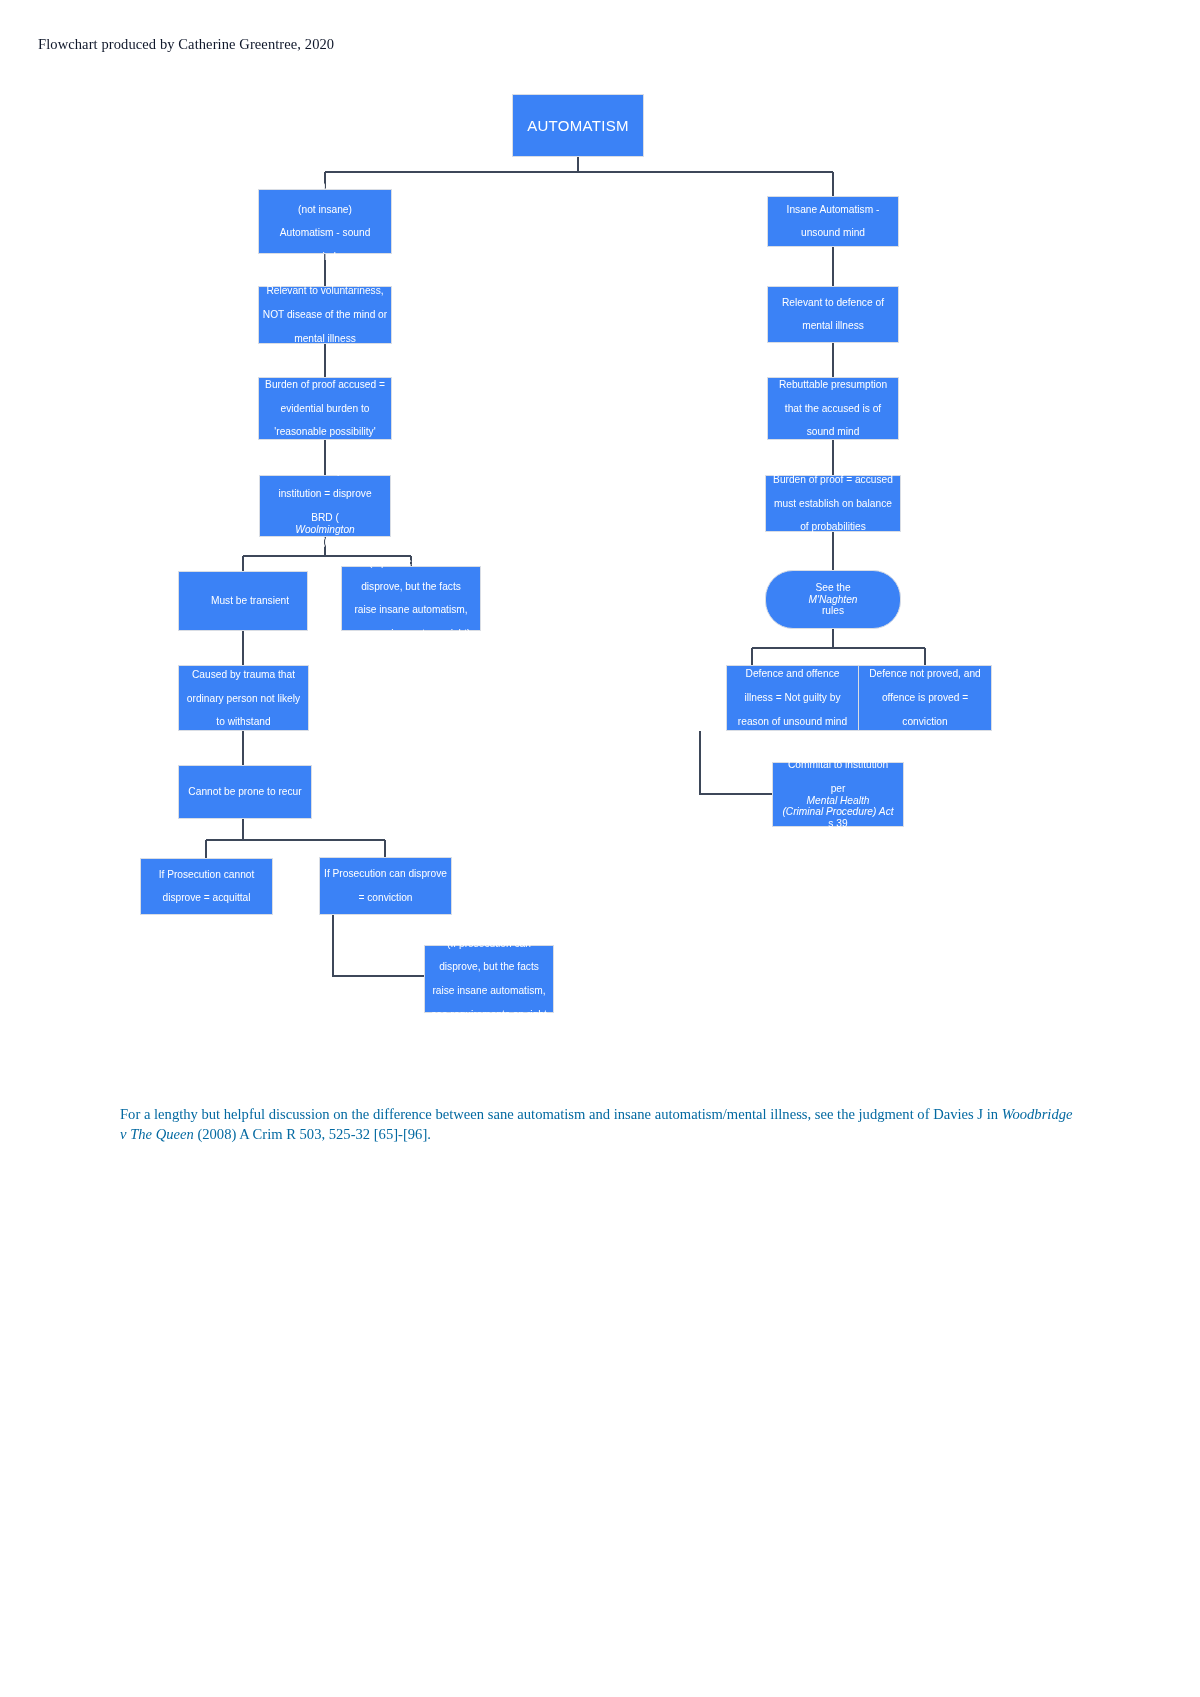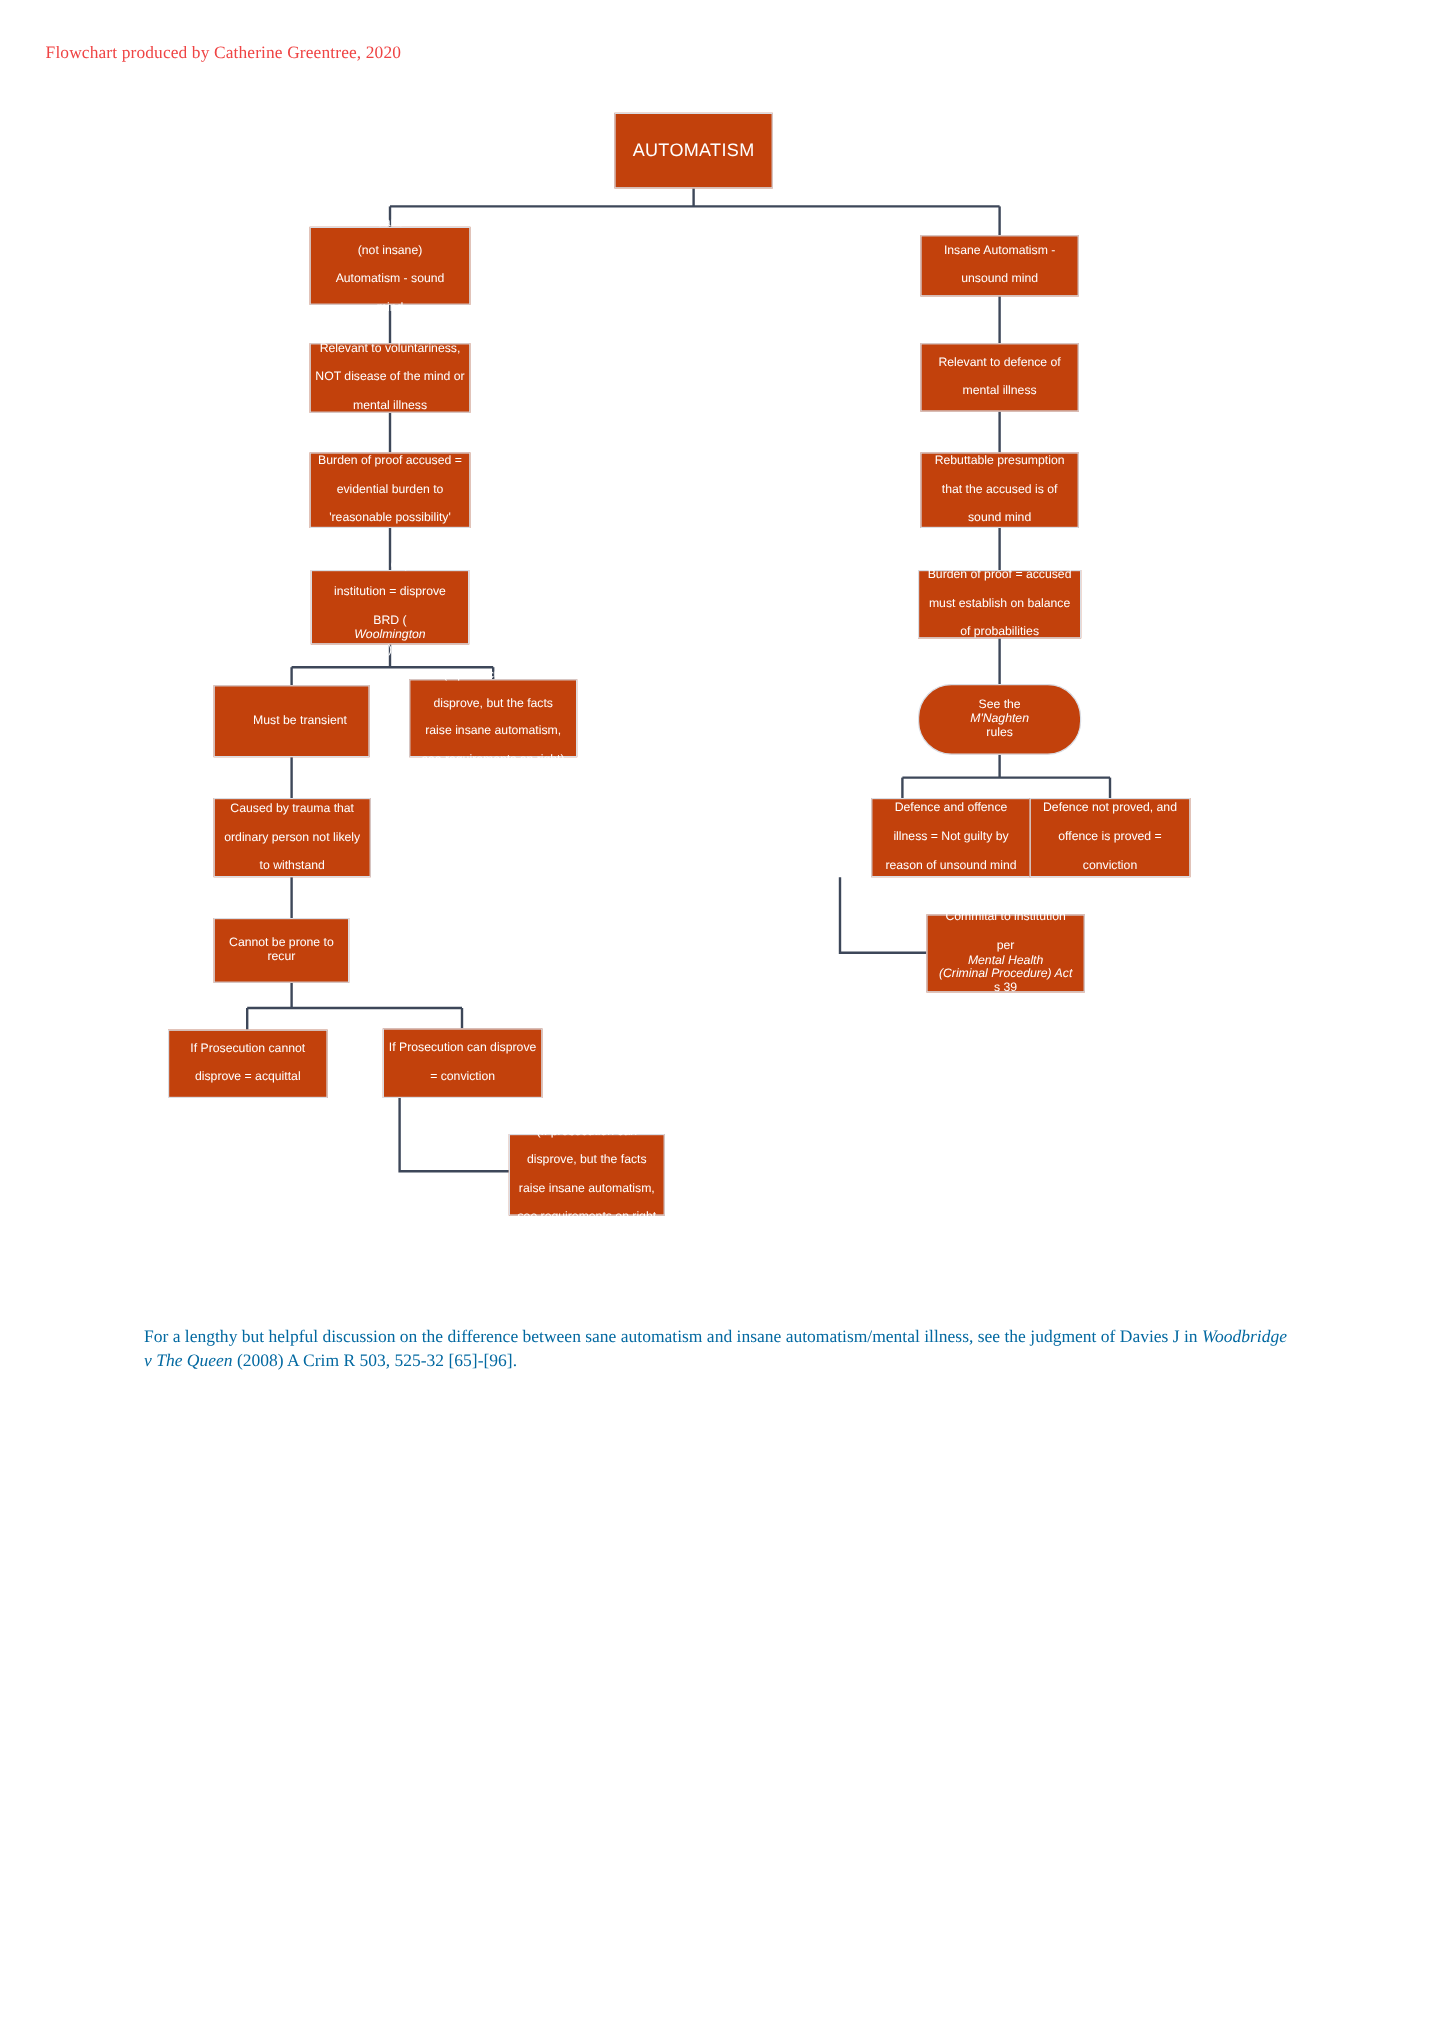--- a/index.html
+++ b/index.html
@@ -14,21 +14,21 @@
     font-family: "Liberation Sans", sans-serif;
     overflow: hidden;
   }
 
   .credit {
     position: absolute;
     left: 38px;
     top: 36px;
     font-family: "Liberation Serif", serif;
     font-size: 14.5px;
-    color: #ef4444;
+    color: #0f172a;
     letter-spacing: 0.1px;
     white-space: nowrap;
   }
 
   #chart-canvas {
     position: absolute;
     left: 0;
     top: 0;
     width: 1200px;
     height: 1100px;
@@ -39,21 +39,21 @@
     left: 0;
     top: 0;
     width: 1200px;
     height: 1100px;
     pointer-events: none;
   }
 
   .node {
     position: absolute;
     box-sizing: border-box;
-    background: #c2410c;
+    background: #3b82f6;
     border: 1px solid #d9dde4;
     color: #ffffff;
     display: flex;
     align-items: center;
     justify-content: center;
     text-align: center;
     line-height: 1.16;
     padding: 2px 3px;
     font-size: 10.2px;
     overflow: visible;
@@ -179,21 +179,21 @@
   </div>
 
   <div class="node" style="left:178px; top:665px; width:131px; height:66px;align-items:flex-end;">
     <span>
       <span>Caused by trauma that</span><br>
       <span>ordinary person not likely</span><br>
       <span>to withstand</span>
     </span>
   </div>
 
-  <div class="node" style="left:178px; top:765px; width:113px; height:54px;align-items:center;">
+  <div class="node" style="left:178px; top:765px; width:134px; height:54px;align-items:center;">
     <span>Cannot be prone to recur</span>
   </div>
 
   <div class="node" style="left:140px; top:858px; width:133px; height:57px;">
     <span>
       <span>If Prosecution cannot</span><br>
       <span>disprove = acquittal</span>
     </span>
   </div>
 

